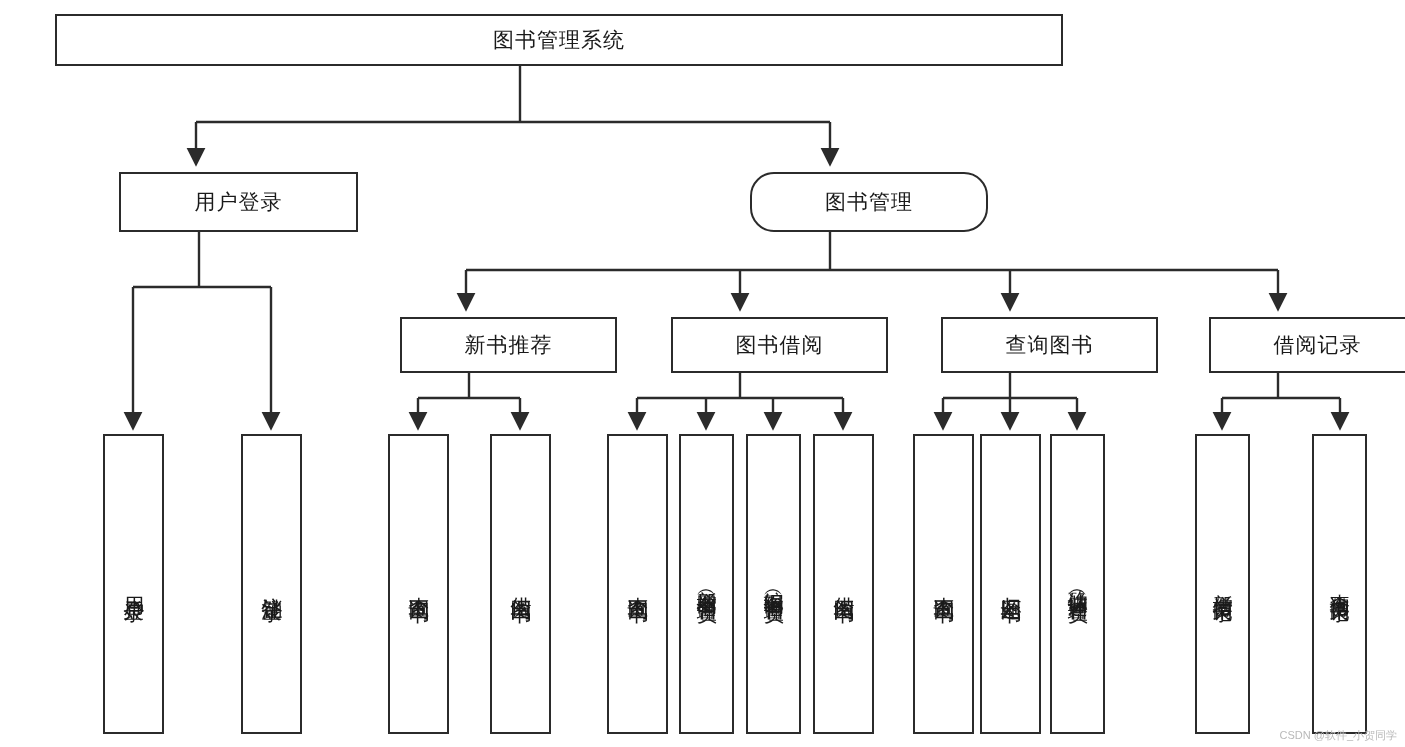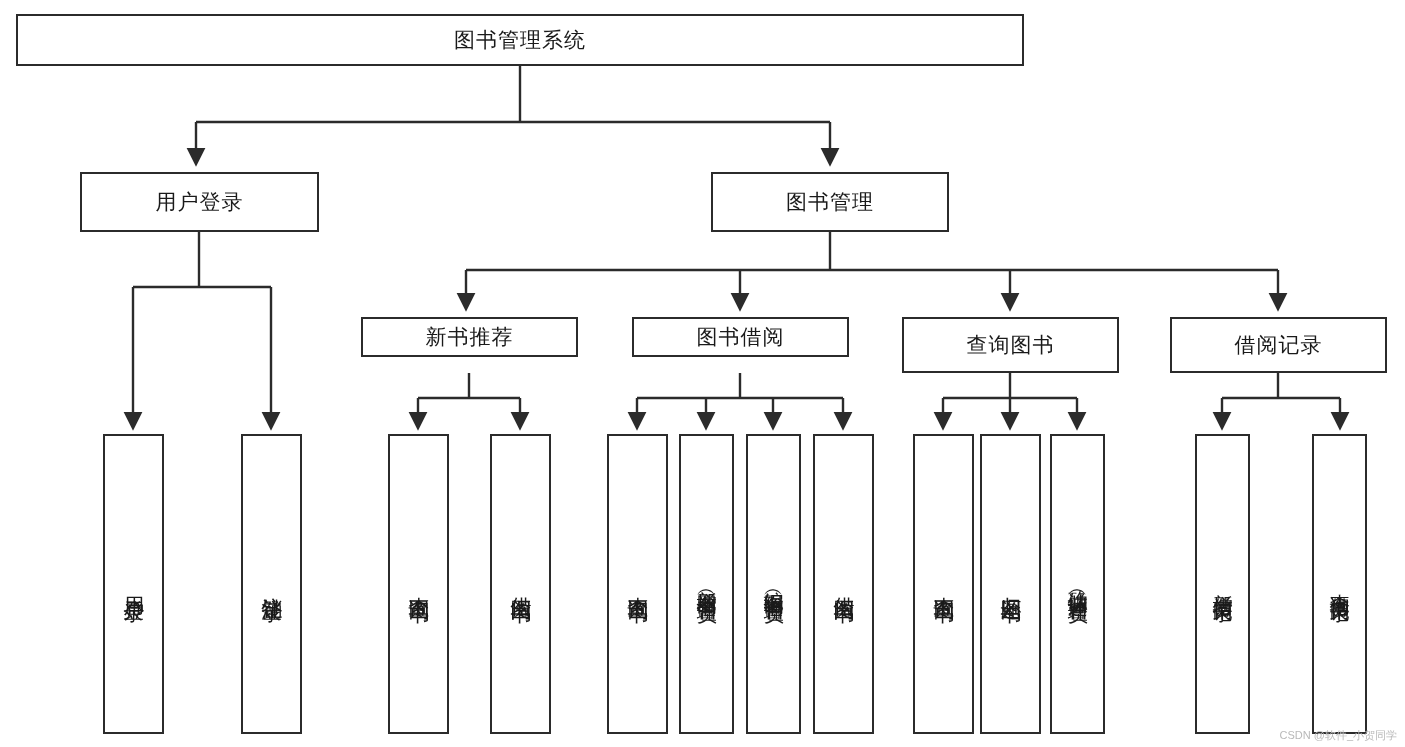--- a/index.html
+++ b/index.html
@@ -32,20 +32,21 @@
     display: flex;
     align-items: center;
     justify-content: center;
     color: #1a1a1a;
     text-align: center;
     z-index: 2;
   }
   .node.horiz {
     font-size: 21px;
     letter-spacing: 1px;
+    margin-left: 39px;
   }
   .node.vert {
     writing-mode: vertical-rl;
     text-orientation: upright;
     font-size: 21px;
     line-height: 1.18;
     padding: 10px 0;
     letter-spacing: 2px;
   }
   .node.vert.narrow {
@@ -120,28 +121,28 @@
     </g>
   </svg>
 
   <div class="node horiz" style="left:16px; top:14px; width:1008px; height:52px;">
     <span class="node-label">图书管理系统</span>
   </div>
 
   <div class="node horiz" style="left:80px; top:172px; width:239px; height:60px;">
     <span class="node-label">用户登录</span>
   </div>
-  <div class="node horiz" style="left:711px; top:172px; width:238px; height:60px;">
+  <div class="node horiz" style="left:711px; top:172px; width:238px; height:60px;border-radius:24px;">
     <span class="node-label">图书管理</span>
   </div>
 
-  <div class="node horiz" style="left:361px; top:317px; width:217px; height:40px;text-align:right;">
+  <div class="node horiz" style="left:361px; top:317px; width:217px; height:56px;text-align:right;">
     <span class="node-label">新书推荐</span>
   </div>
-  <div class="node horiz" style="left:632px; top:317px; width:217px; height:40px;">
+  <div class="node horiz" style="left:632px; top:317px; width:217px; height:56px;">
     <span class="node-label">图书借阅</span>
   </div>
   <div class="node horiz" style="left:902px; top:317px; width:217px; height:56px;">
     <span class="node-label">查询图书</span>
   </div>
   <div class="node horiz" style="left:1170px; top:317px; width:217px; height:56px;">
     <span class="node-label">借阅记录</span>
   </div>
 
   <div class="node vert" style="left:103px; top:434px; width:61px; height:300px;">

